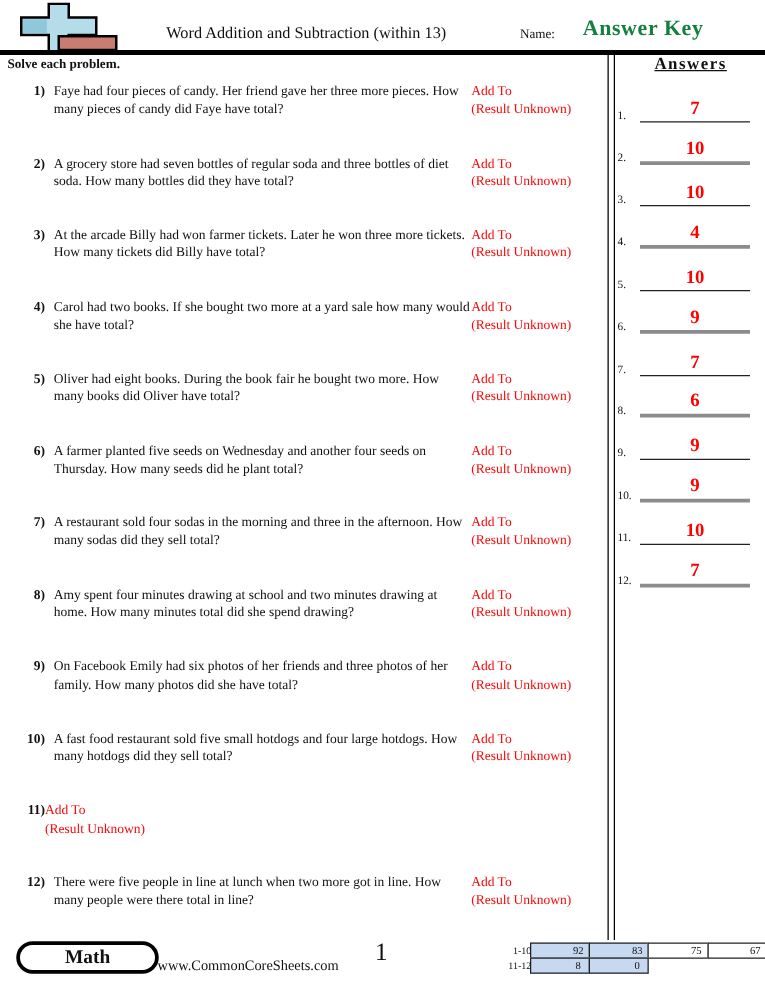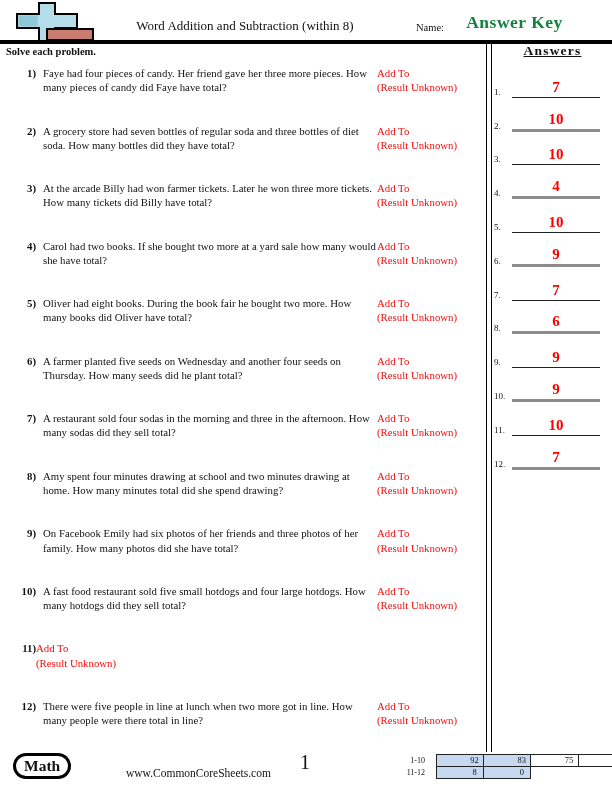--- a/index.html
+++ b/index.html
@@ -32,43 +32,43 @@
                  font-weight:bold;font-size:13.5px;text-decoration:underline;letter-spacing:1.2px;}
   .answers-list{position:absolute;left:494px;top:64px;width:114px;}
   .ans-row{height:33.8px;display:flex;align-items:flex-end;padding-right:8px;}
   .ans-num{flex:none;width:15px;font-size:9px;padding-bottom:1px;}
   .ans-line{flex:1;margin-left:3px;text-align:center;font-size:15px;font-weight:bold;
             color:#ff0000;line-height:1;padding-bottom:2px;}
   .ans-line.thin{border-bottom:1.4px solid #222;}
   .ans-line.thick{border-bottom:3.5px solid #8c8c8c;}
   
   .badge{position:absolute;left:13px;top:753px;background:#000;border-radius:16px;padding:3px;}
-  .badge-inner{background:#fff;border-radius:13px;padding:1px 8px;font-weight:bold;font-size:15.5px;}
+  .badge-inner{background:#fff;border-radius:13px;padding:1px 36px;font-weight:bold;font-size:15.5px;}
   .url{position:absolute;left:126px;top:767px;font-size:11.5px;}
   .page-num{position:absolute;left:285px;top:751px;width:40px;text-align:center;font-size:20px;}
   .score{position:absolute;right:1px;top:754px;width:219px;font-size:8.5px;}
   .s-row{display:flex;}
   .s-row + .s-row{margin-top:-1px;}
-  .s-label{flex:none;width:33px;text-align:right;padding-right:12px;font-size:8px;line-height:13px;}
+  .s-label{flex:none;width:33px;text-align:right;padding-right:0;font-size:8px;line-height:13px;}
   .cell{flex:none;width:17.2px;height:11px;border:1px solid #222;margin-left:-1px;
         text-align:center;line-height:11px;background:#fff;padding-left:29px;}
   .cell:first-of-type{margin-left:0;}
   .cell.blue{background:var(--hl);}
 </style>
 </head>
 <body>
 
 <div class="page">
 
   <svg class="logo" viewBox="0 0 84 40">
     <path d="M27,1 L43,1 L43,12 L65,12 L65,26 L43,26 L43,39 L27,39 L27,26 L5,26 L5,12 L27,12 Z" fill="#b5dce9" stroke="#000" stroke-width="2"></path>
     <rect x="6.5" y="13.5" width="19" height="11" fill="#8fc8da"></rect>
     <rect x="35" y="27" width="46" height="11" fill="#c87d70" stroke="#000" stroke-width="2"></rect>
   </svg>
-  <div class="title">Word Addition and Subtraction (within 8)</div>
+  <div class="title">Word Addition and Subtraction (within 13)</div>
   <div class="name-label">Name:</div>
   <div class="answer-key">Answer Key</div>
   <div class="top-rule"></div>
   <div class="instruction">Solve each problem.</div>
 
   <div class="problems">
 
       <div class="problem">
         <div class="p-num">1)</div>
         <div class="p-text">Faye had four pieces of candy. Her friend gave her three more pieces. How many pieces of candy did Faye have total?</div>

